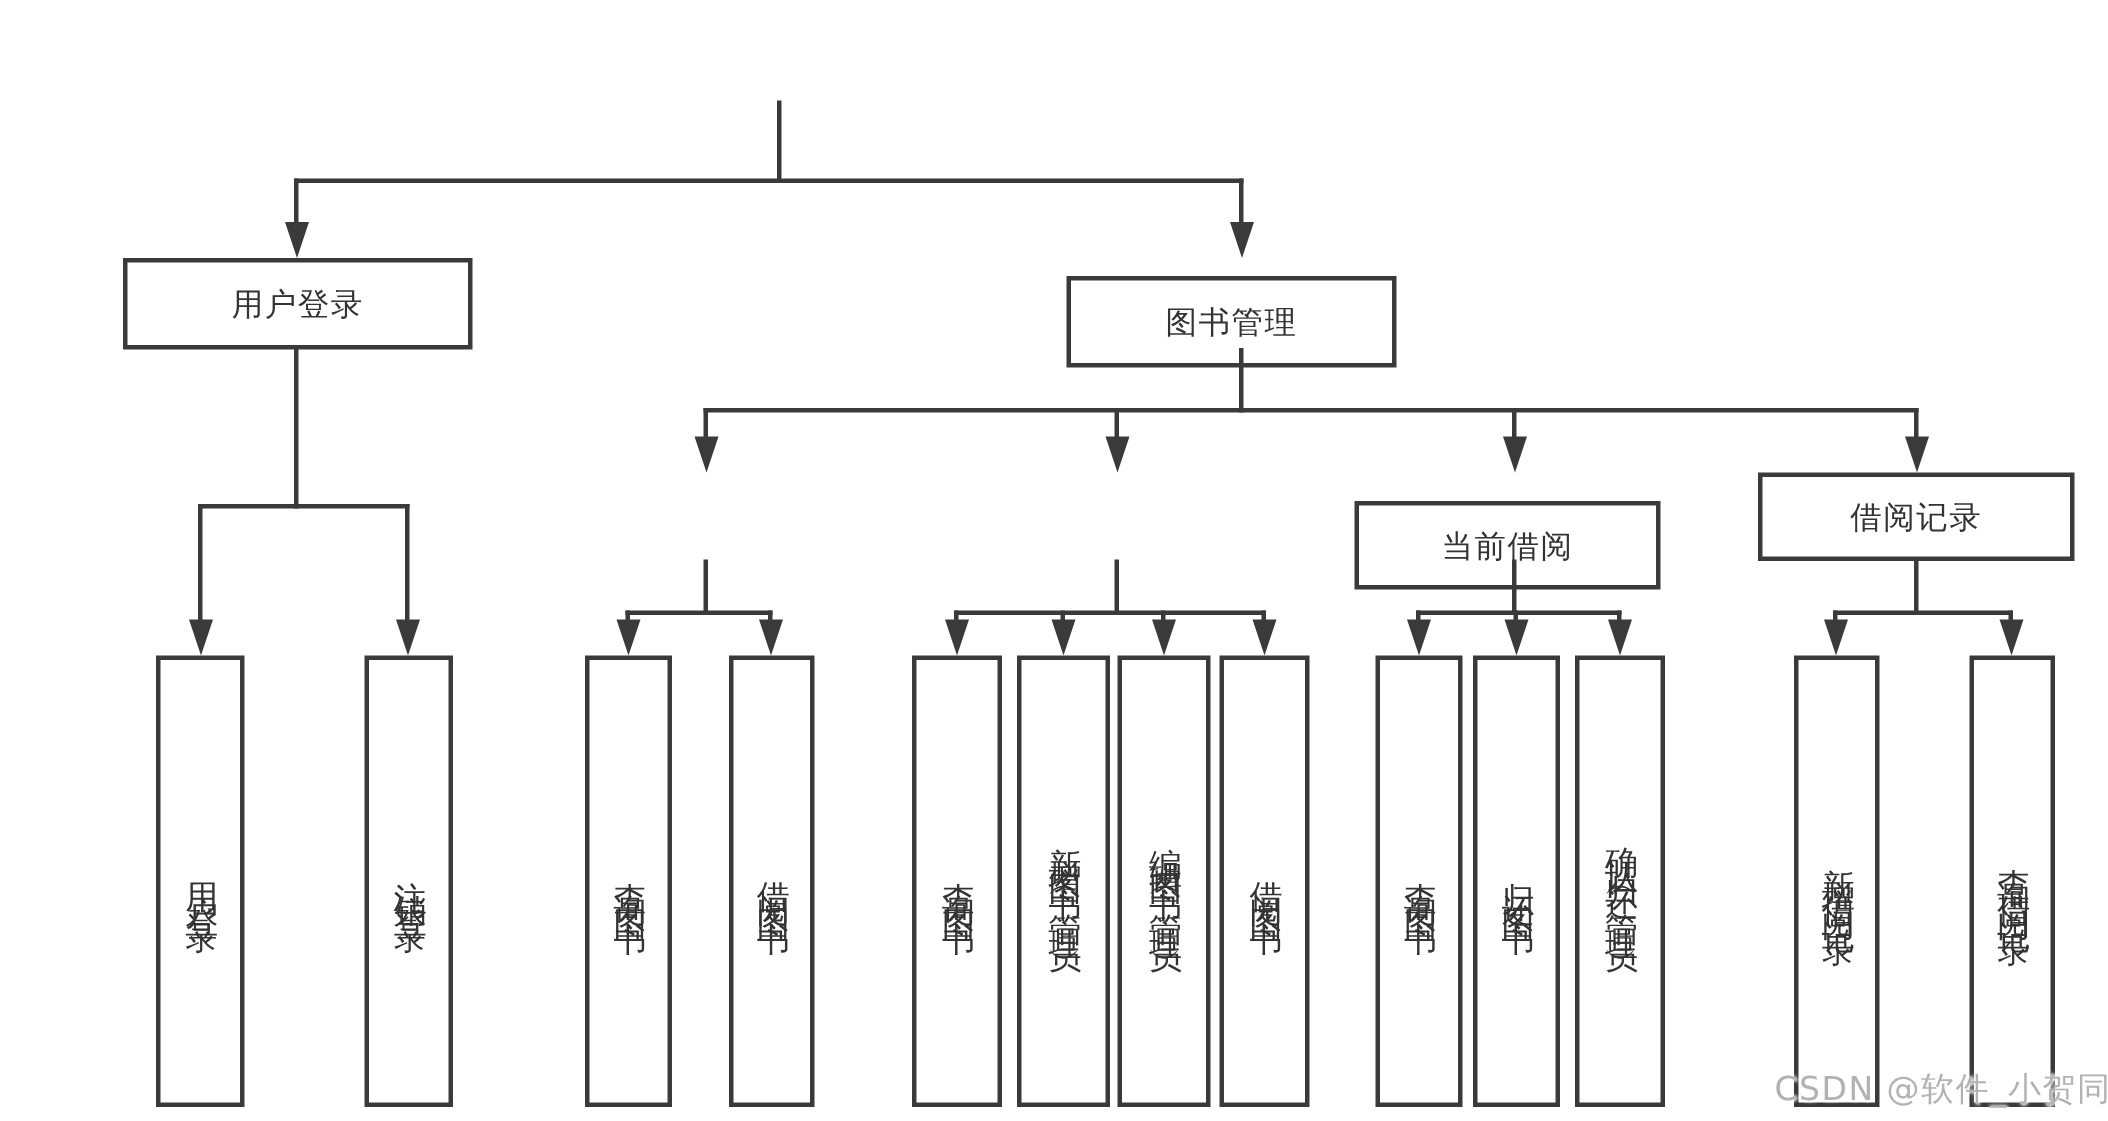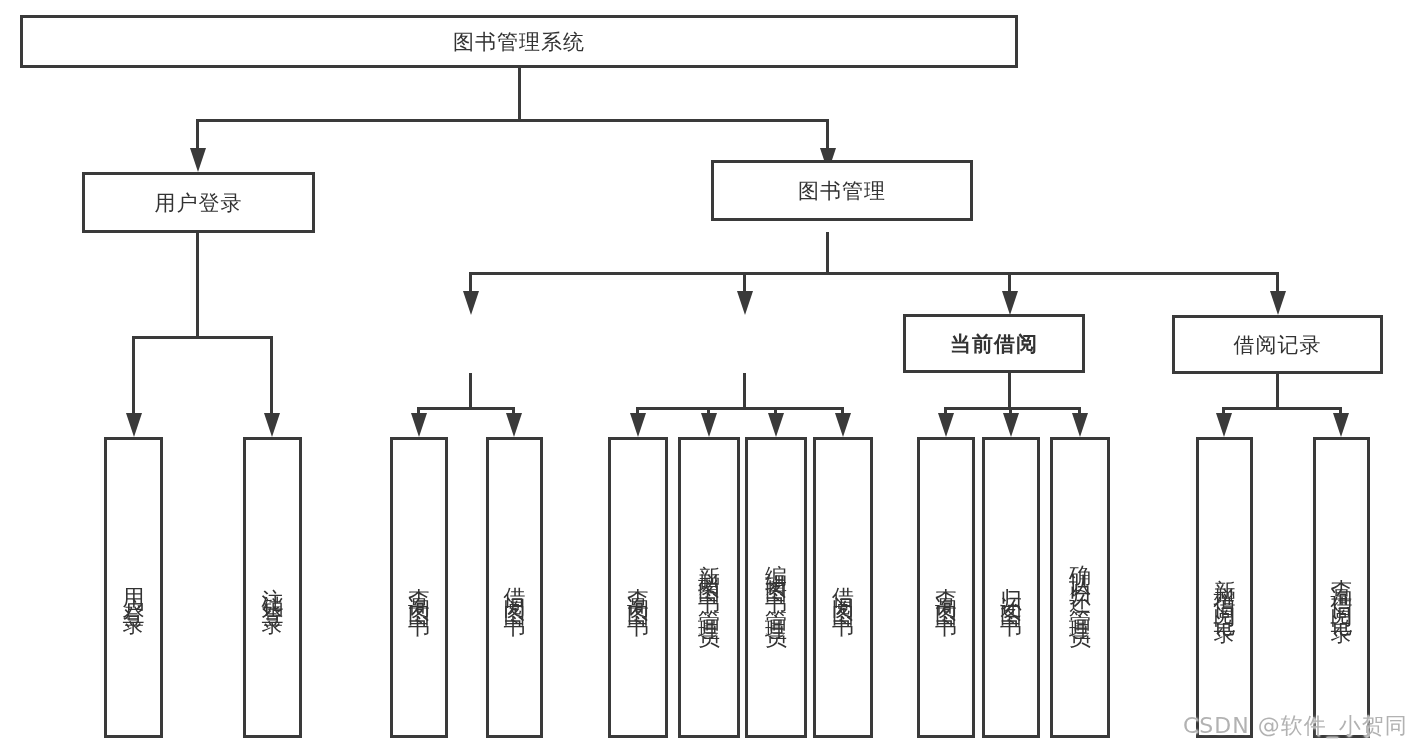--- a/index.html
+++ b/index.html
@@ -51,35 +51,32 @@
     white-space: nowrap;
     text-shadow: 0 0 3px #ffffff, 1px 1px 2px #ffffff;
     z-index: 10;
   }
 </style>
 </head>
 <body>
 
 <div class="canvas">
 
-  <div class="box" style="left:20px; top:15px; width:998px; height:53px;">
-    <span class="lbl">图书管理系统</span>
-  </div>
 
   <div class="vline" style="left:518px; top:67px; height:55px;"></div>
   <div class="hline" style="left:196px; top:119px; width:633px;"></div>
   <div class="vline" style="left:196px; top:119px; height:32px;"></div>
   <div class="ahead" style="left:190px; top:148px;"></div>
   <div class="vline" style="left:826px; top:119px; height:32px;"></div>
   <div class="ahead" style="left:820px; top:148px;"></div>
 
   <div class="box" style="left:82px; top:172px; width:233px; height:61px;">
     <span class="lbl">用户登录</span>
   </div>
-  <div class="box" style="left:711px; top:160px; width:262px; height:61px;">
+  <div class="box" style="left:711px; top:184px; width:220px; height:61px;">
     <span class="lbl">图书管理</span>
   </div>
 
   <div class="vline" style="left:196px; top:232px; height:107px;"></div>
   <div class="hline" style="left:132px; top:336px; width:141px;"></div>
   <div class="vline" style="left:132px; top:336px; height:80px;"></div>
   <div class="ahead" style="left:126px; top:413px;"></div>
   <div class="vline" style="left:270px; top:336px; height:80px;"></div>
   <div class="ahead" style="left:264px; top:413px;"></div>
 
@@ -87,21 +84,21 @@
   <div class="hline" style="left:469px; top:272px; width:810px;"></div>
   <div class="vline" style="left:469px; top:272px; height:21px;"></div>
   <div class="ahead" style="left:463px; top:291px;"></div>
   <div class="vline" style="left:743px; top:272px; height:21px;"></div>
   <div class="ahead" style="left:737px; top:291px;"></div>
   <div class="vline" style="left:1008px; top:272px; height:21px;"></div>
   <div class="ahead" style="left:1002px; top:291px;"></div>
   <div class="vline" style="left:1276px; top:272px; height:21px;"></div>
   <div class="ahead" style="left:1270px; top:291px;"></div>
 
-  <div class="box" style="left:903px; top:314px; width:182px; height:59px;font-weight:bold;">
+  <div class="box" style="left:903px; top:334px; width:204px; height:59px;">
     <span class="lbl">当前借阅</span>
   </div>
   <div class="box" style="left:1172px; top:315px; width:211px; height:59px;">
     <span class="lbl">借阅记录</span>
   </div>
 
   <div class="vline" style="left:469px; top:373px; height:37px;"></div>
   <div class="hline" style="left:417px; top:407px; width:98px;"></div>
   <div class="vline" style="left:417px; top:407px; height:8px;"></div>
   <div class="ahead" style="left:411px; top:413px;"></div>

